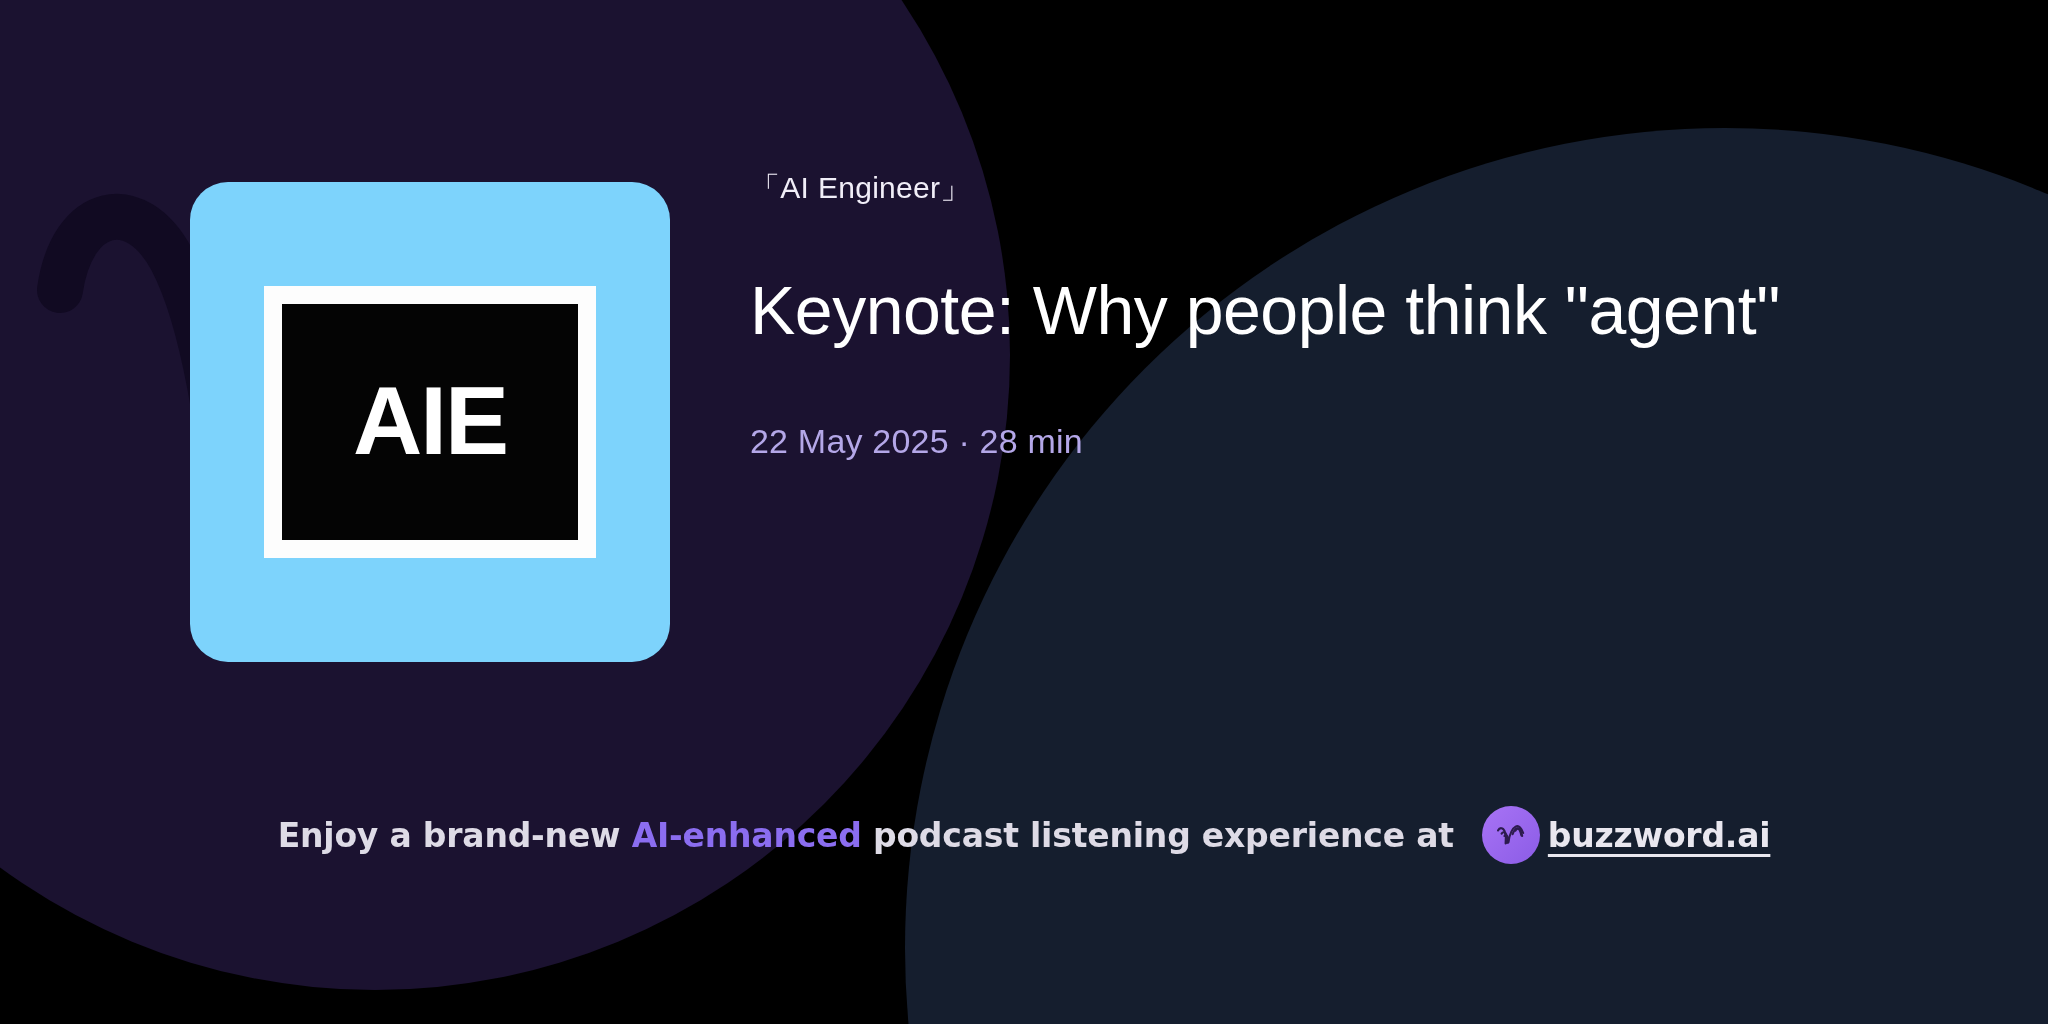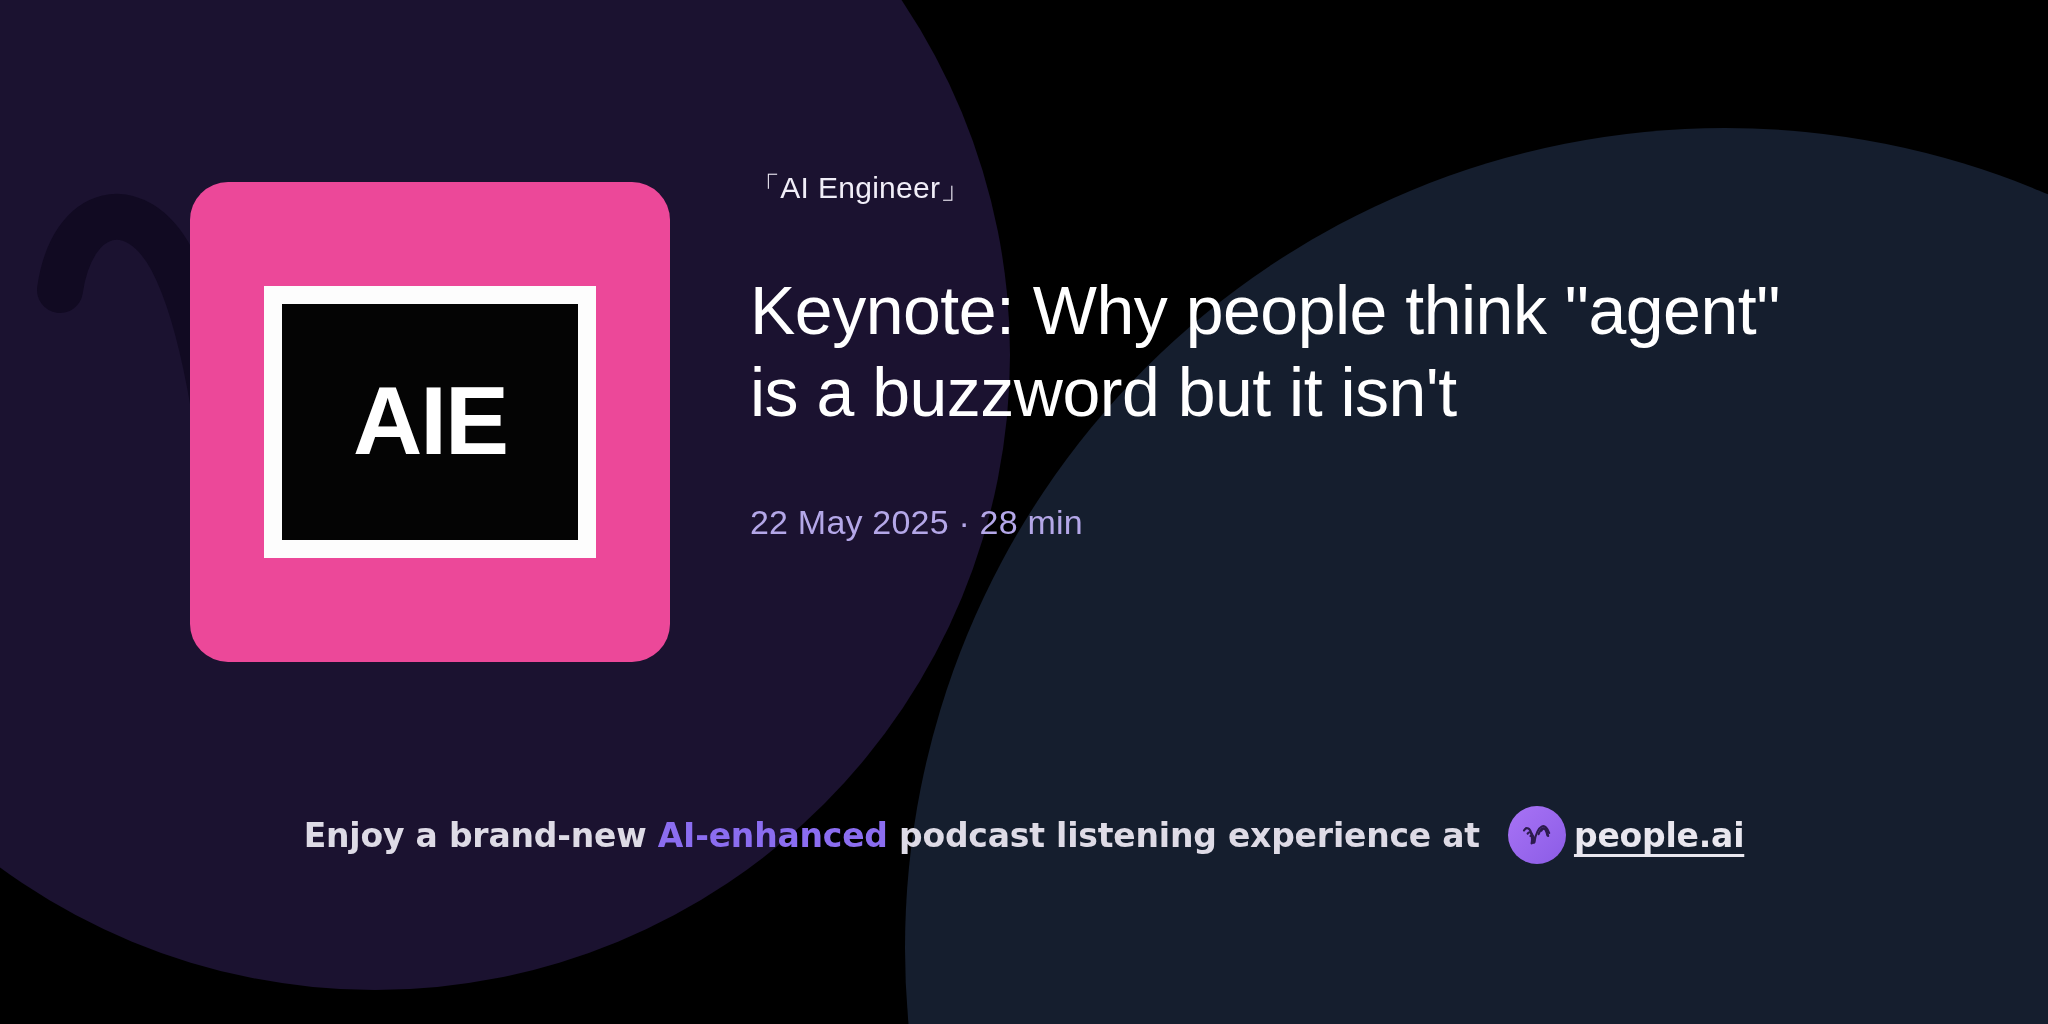--- a/index.html
+++ b/index.html
@@ -61,21 +61,21 @@
     inset: 0;
   }
 
   .artwork {
     position: absolute;
     left: 190px;
     top: 182px;
     width: 480px;
     height: 480px;
     border-radius: 38px;
-    background: #ec4899;
+    background: #7dd3fc;
     overflow: hidden;
   }
 
   .artwork-frame {
     position: absolute;
     left: 50%;
     top: 50%;
     transform: translate(-50%, -50%);
     width: 332px;
     height: 272px;
@@ -210,21 +210,20 @@
       <div class="artwork-frame">
         <span class="artwork-text">AIE</span>
       </div>
     </div>
 
     <div class="text-block">
       <div class="show-name">「AI Engineer」</div>
 
       <h1 class="episode-title">
         <span>Keynote: Why people think "agent"</span><br>
-        <span>is a buzzword but it isn't</span>
       </h1>
 
       <div class="meta">22 May 2025 · 28 min</div>
     </div>
 
     <div class="promo">
       <span class="promo-text"><span>Enjoy a brand-new </span><span class="promo-accent">AI-enhanced</span><span> podcast listening experience at</span></span>
 
       <span class="promo-brand">
         <span class="promo-logo">
@@ -232,18 +231,18 @@
             <g fill="none" stroke="#2d1b4e" stroke-linecap="round" stroke-width="2.1">
               <path d="M7 15.5 C 8.6 12.2, 12.2 12.4, 13.6 16.2 C 15 20.2, 15.2 25.4, 14.6 28.4"></path>
               <path d="M10.6 18.6 C 12.0 16.4, 14.6 17.0, 15.6 20.2 C 16.5 23.1, 16.4 26.0, 15.9 28.0"></path>
               <path d="M13.4 21.0 C 14.4 19.6, 16.2 20.2, 16.9 22.6 C 17.5 24.6, 17.4 26.6, 17.1 27.8"></path>
               <path d="M17.4 27.0 C 18.4 21.0, 20.8 13.6, 24.6 11.6 C 28.0 9.8, 30.6 13.4, 32.2 18.0"></path>
               <path d="M21.6 19.2 C 23.2 14.8, 25.6 12.4, 27.6 13.6 C 29.3 14.6, 30.4 17.8, 31.2 21.0"></path>
               <path d="M24.4 15.6 C 25.6 13.6, 27.2 13.0, 28.4 14.6 C 29.4 16.0, 30.0 18.2, 30.4 20.4"></path>
             </g>
           </svg>
         </span>
-        <span class="promo-link">people.ai</span>
+        <span class="promo-link">buzzword.ai</span>
       </span>
     </div>
 
   </div>
 </div>
 
 </body></html>

